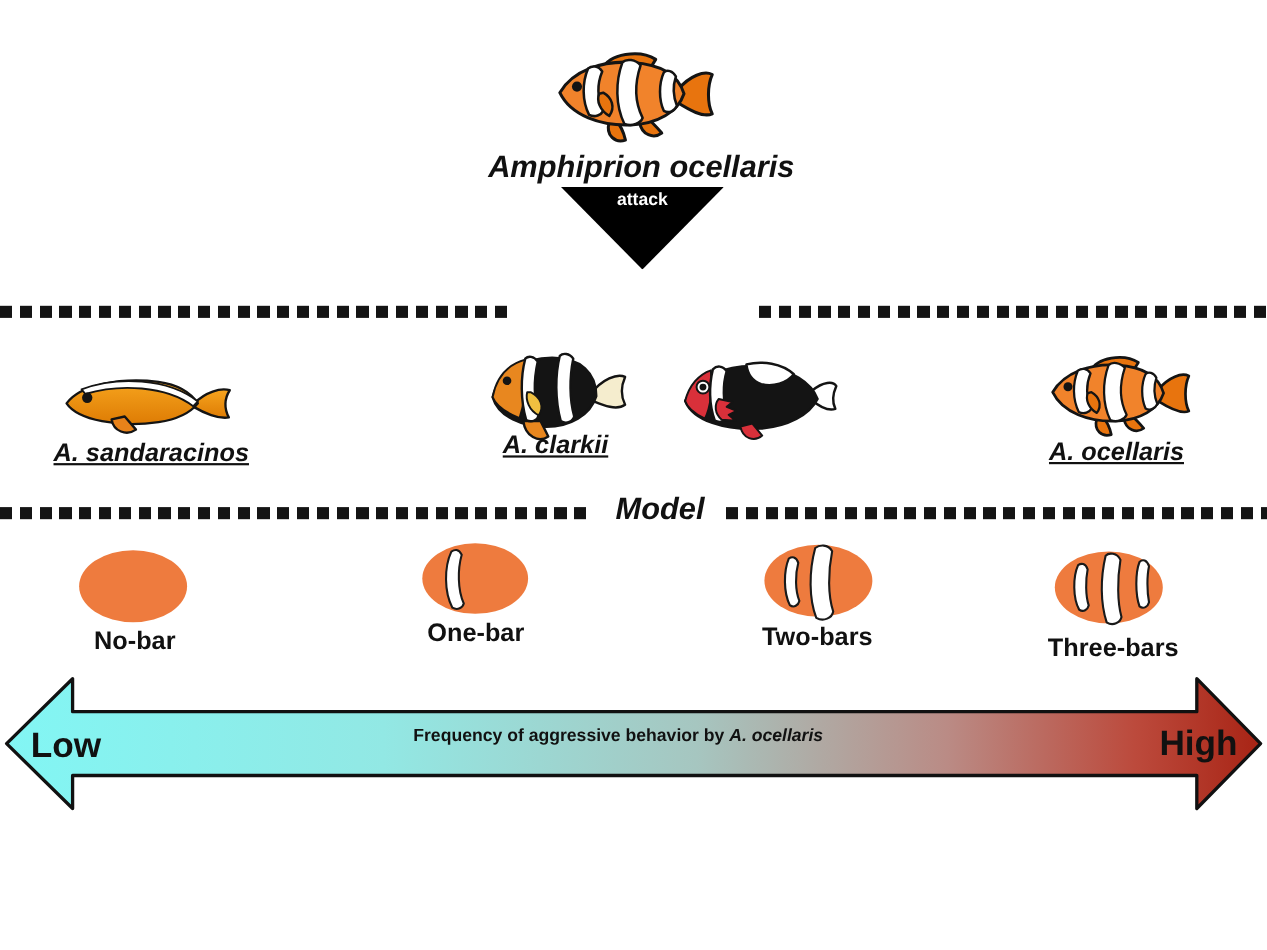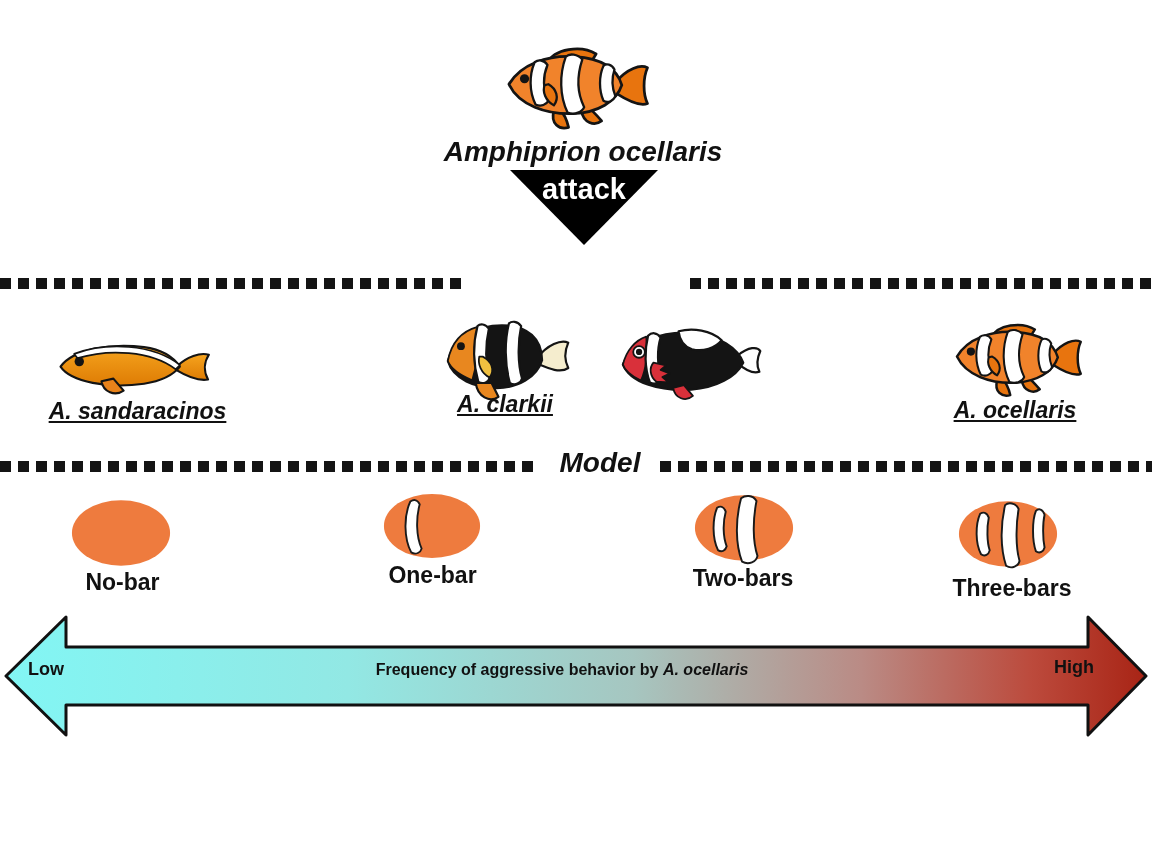--- a/index.html
+++ b/index.html
@@ -15,22 +15,22 @@
   .section-lbl{font-size:28px;font-weight:700;}
   .dash-line{
     height:11px;
     background:repeating-linear-gradient(to right,#141414 0 11px,transparent 11px 18px);
   }
   .attack-triangle{
     width:148px;height:75px;background:#000;
     -webkit-clip-path:polygon(0 0,100% 0,50% 100%);
     clip-path:polygon(0 0,100% 0,50% 100%);
   }
-  .attack-text{color:#fff;font-size:29px;font-weight:700;text-align:center;}
-  .axis-end{font-size:18px;font-weight:700;}
+  .attack-text{color:#fff;font-size:16px;font-weight:700;text-align:center;}
+  .axis-end{font-size:32px;font-weight:700;}
   .axis-title{font-size:16px;font-weight:700;text-align:center;}
   svg{display:block;overflow:visible;}
 </style>
 </head>
 <body>
 
 <div id="figure">
 
   <svg class="abs" style="left:497px;top:41px;" width="156" height="92" viewBox="0 0 170 100" aria-hidden="true">
     <g stroke="#141414" stroke-width="3" stroke-linejoin="round">

